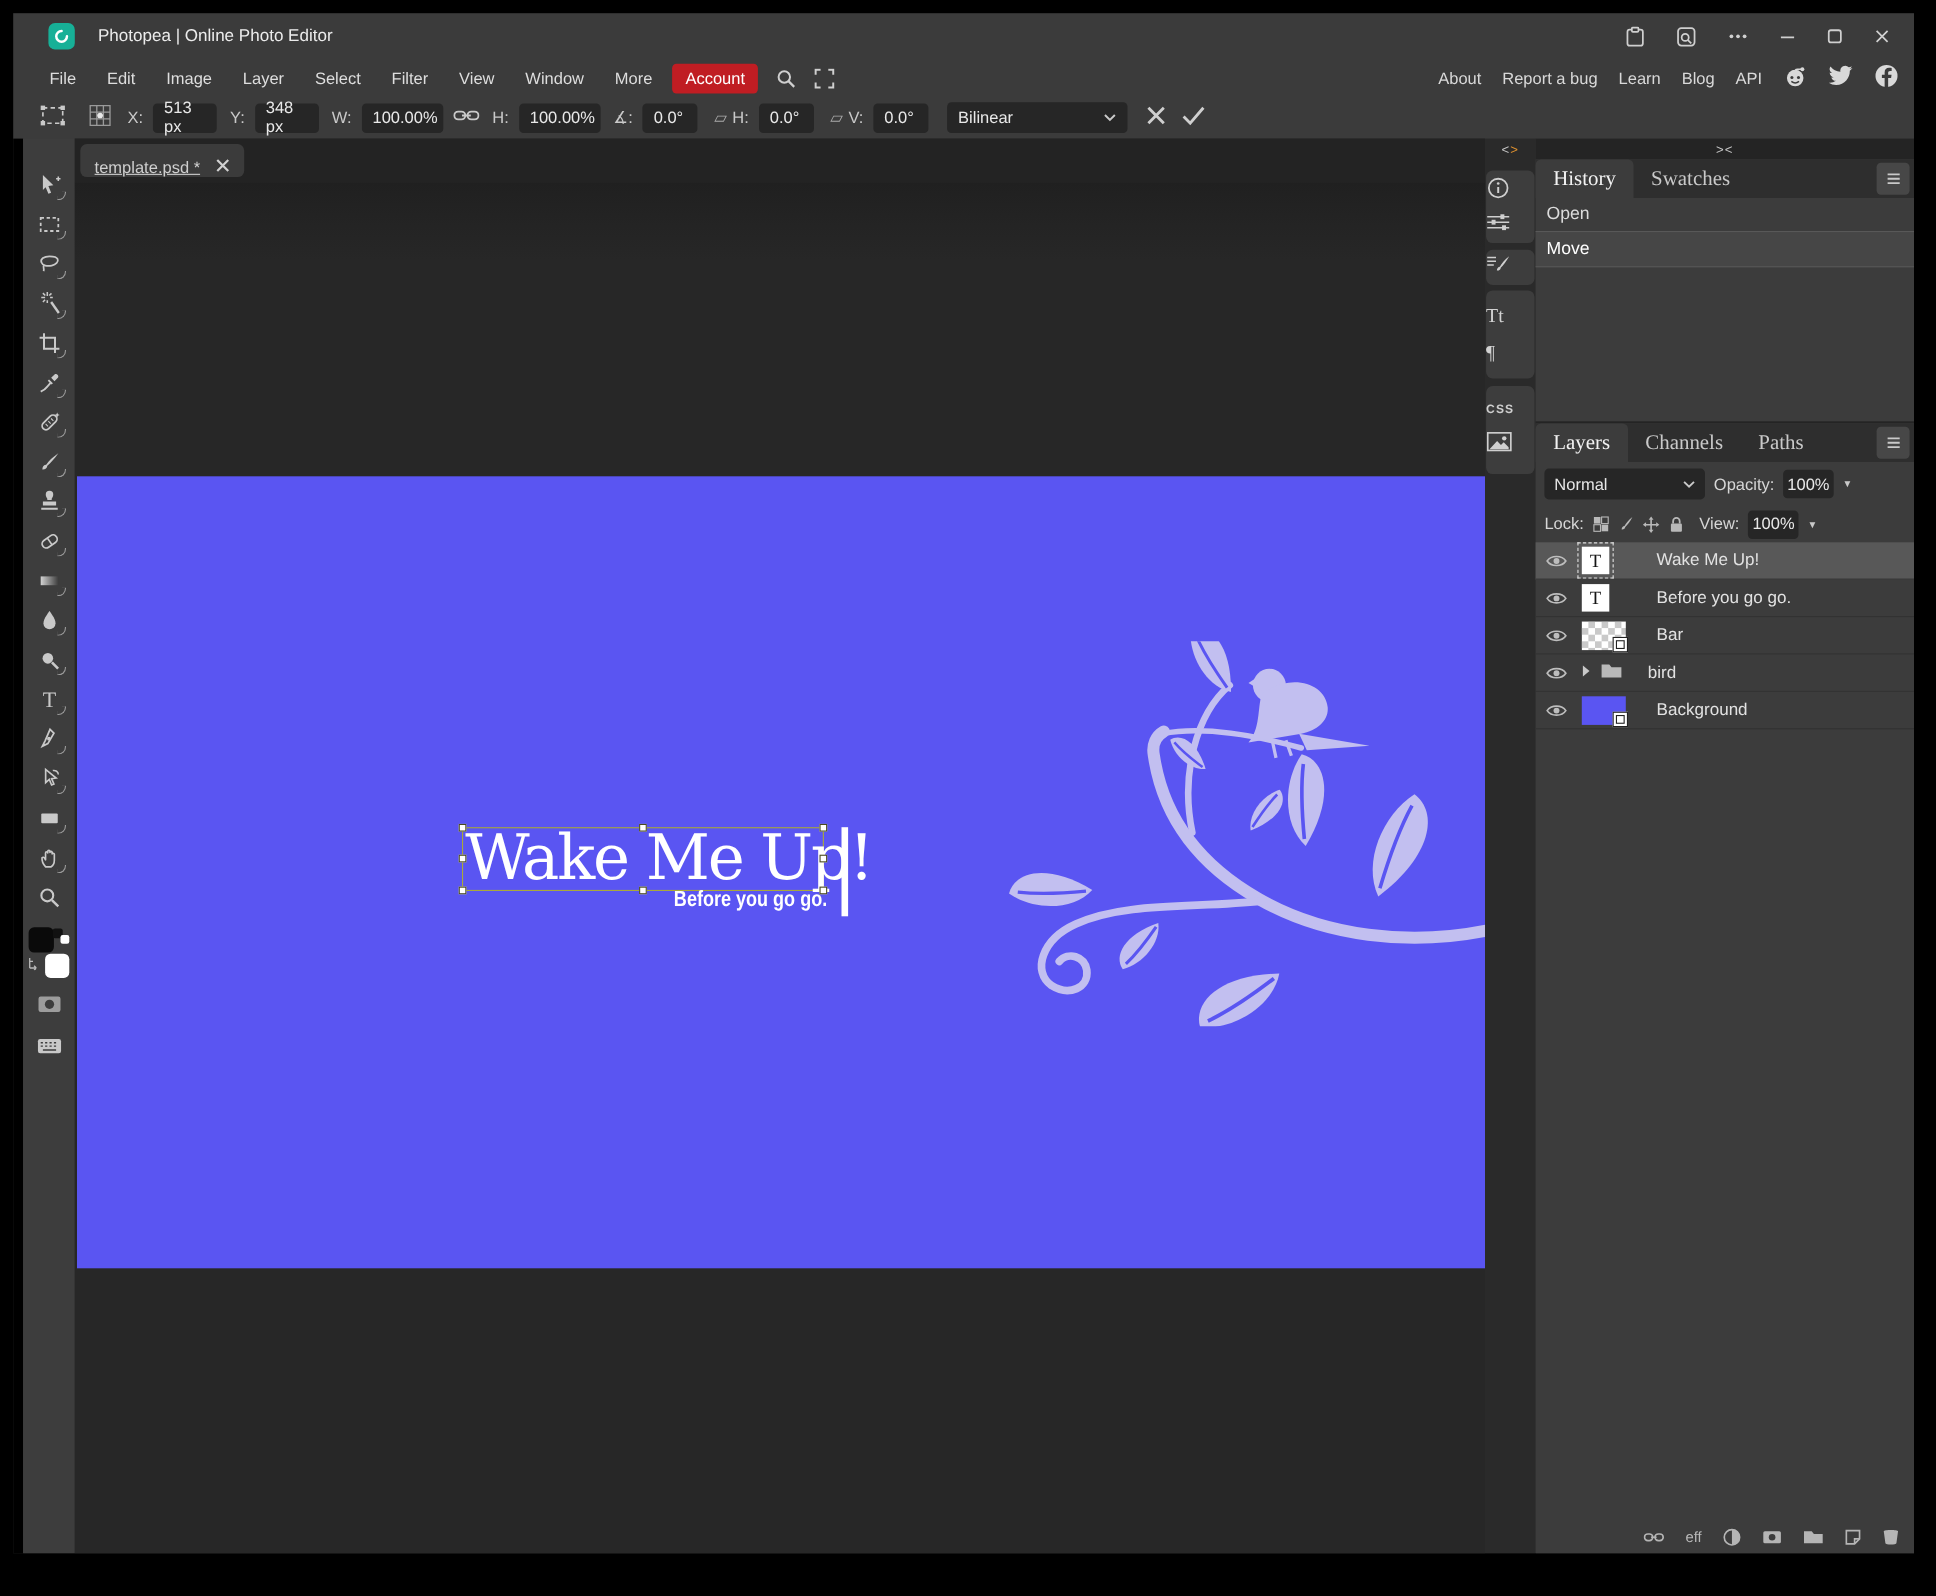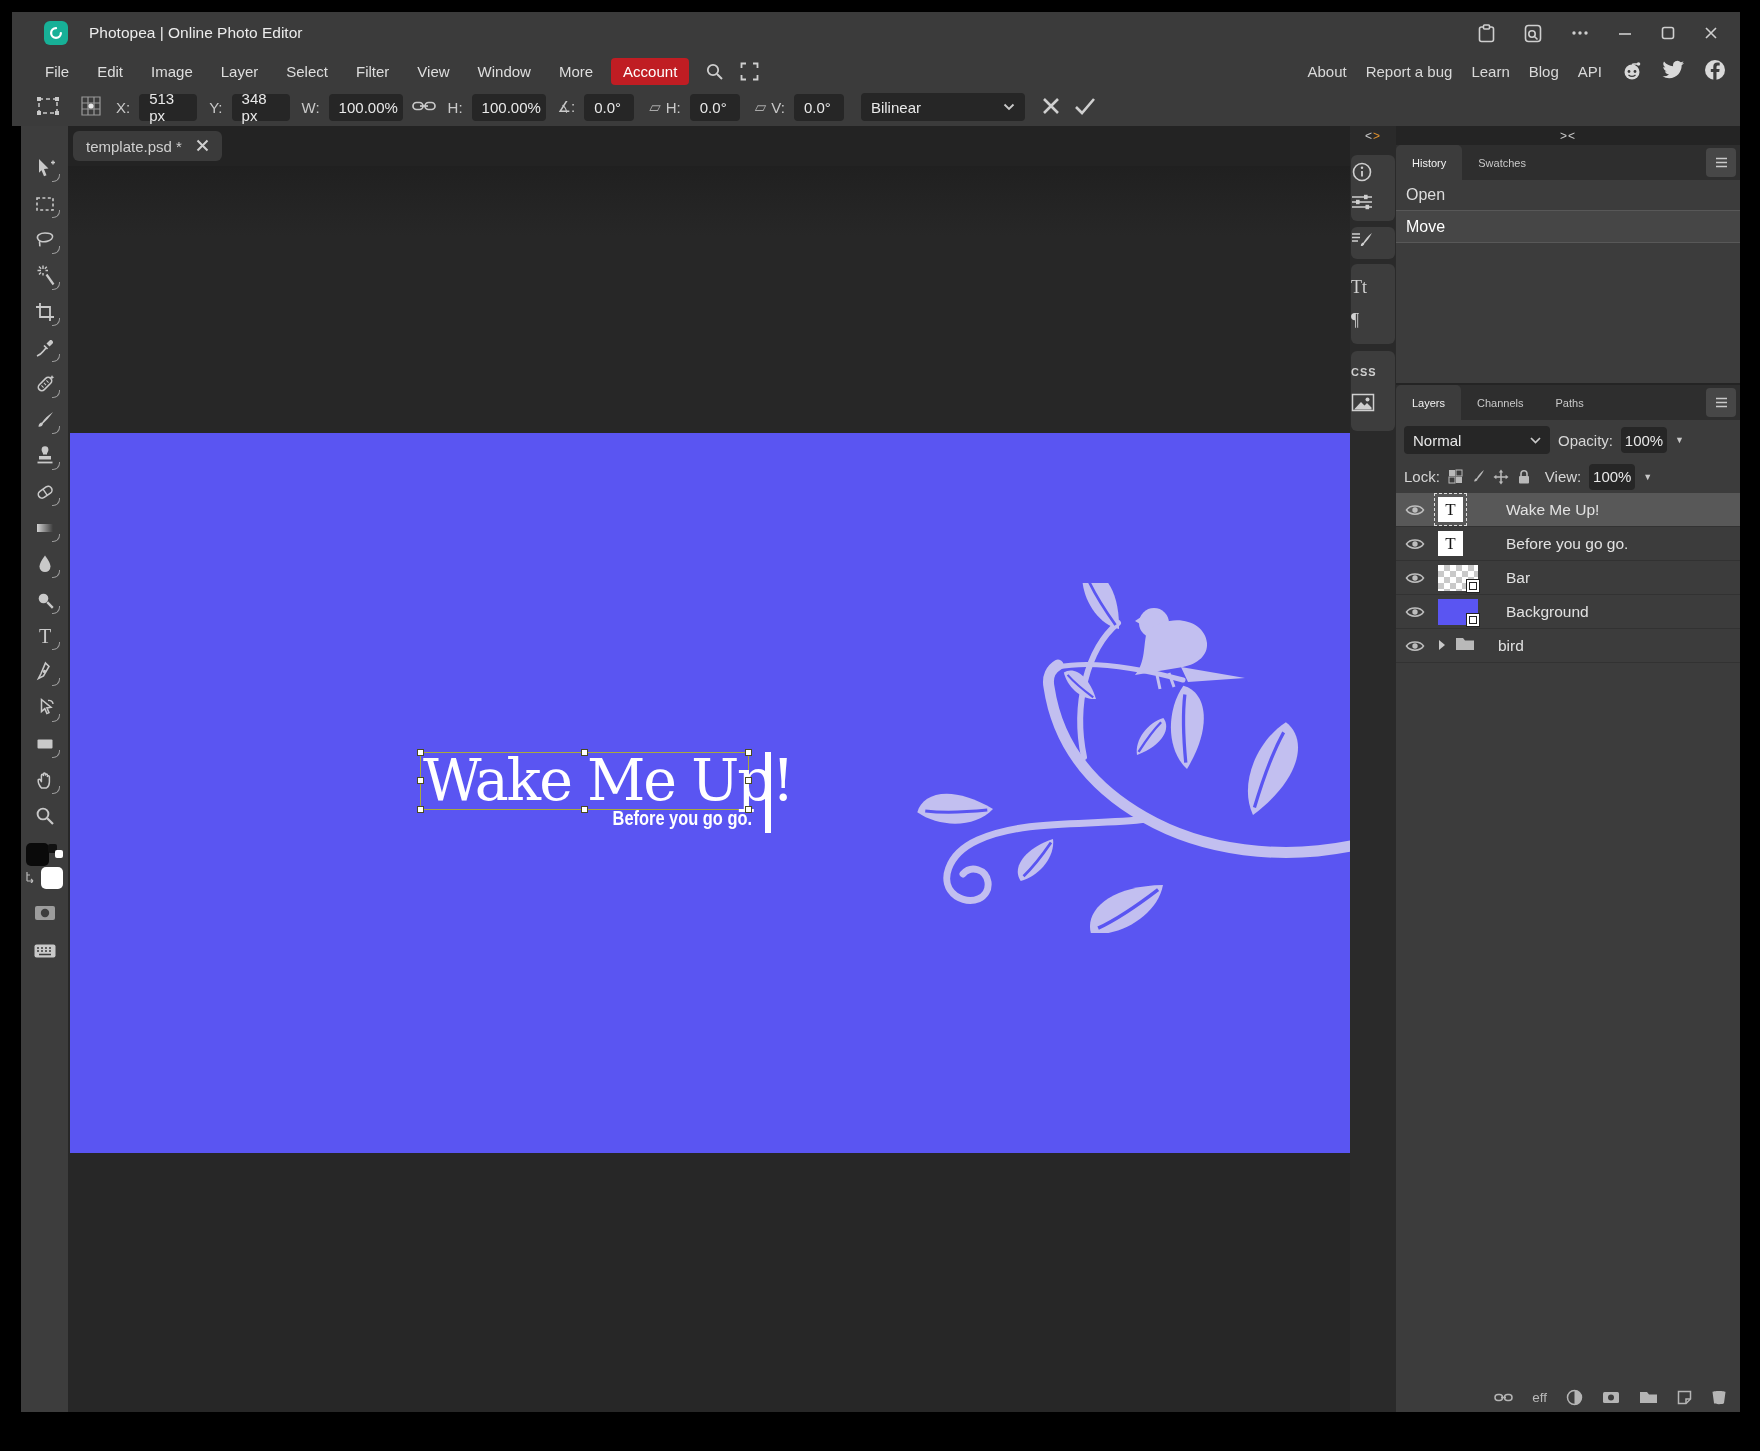--- a/index.html
+++ b/index.html
@@ -44,22 +44,22 @@
   .swatches{position:relative;width:40px;height:46px;margin-top:9px;flex:0 0 auto;}
   .sw-bg{position:absolute;right:2px;bottom:0;width:22px;height:22px;background:#fff;border-radius:5px;}
   .sw-fg{position:absolute;left:1px;top:0;width:23px;height:23px;background:#0a0a0a;border-radius:5px;}
   .sw-mini-b{position:absolute;right:8px;top:1px;width:9px;height:9px;background:#111;border-radius:2px;}
   .sw-mini-w{position:absolute;right:2px;top:7px;width:8px;height:8px;background:#fff;border-radius:2px;}
   .sw-reset{position:absolute;left:0;bottom:2px;}
 
   
   .docarea{width:1282px;display:flex;flex-direction:column;background:#272727;flex:0 0 auto;}
   .tabrow{height:40px;background:#232323;display:flex;align-items:center;padding-left:5px;flex:0 0 auto;}
-  .doctab{height:30px;background:#3b3b3b;border-radius:6px;display:flex;align-items:center;
-          padding:0 13px;gap:14px;font-size:15px;color:#cfcfcf;}
+  .doctab{height:30px;background:#3b3b3b;border-radius:6px;display:flex;align-items:flex-end;
+          padding:0 13px;gap:14px;font-size:15px;color:#cfcfcf;text-decoration:underline;}
   .viewport{position:relative;flex:1;background:linear-gradient(#202020,#272727 70px);overflow:hidden;}
   .canvas{position:absolute;left:2px;top:267px;width:1281px;height:720px;background:#5a55f2;}
   .art{position:absolute;right:0;top:150px;width:500px;height:350px;}
   .transform-box{position:absolute;left:350px;top:319px;width:327px;height:56px;border:1px solid #a9a93a;}
   .handle{position:absolute;width:7px;height:7px;background:#fff;border:1px solid #4a4a20;box-sizing:border-box;}
   .h-tl{left:-4px;top:-4px;} .h-tm{left:calc(50% - 4px);top:-4px;} .h-tr{right:-4px;top:-4px;}
   .h-ml{left:-4px;top:calc(50% - 4px);} .h-mr{right:-4px;top:calc(50% - 4px);}
   .h-bl{left:-4px;bottom:-4px;} .h-bm{left:calc(50% - 4px);bottom:-4px;} .h-br{right:-4px;bottom:-4px;}
   .headline{position:absolute;left:2px;top:-4px;font-family:"DejaVu Serif","Liberation Serif",serif;
             font-size:57px;line-height:62px;color:#fff;letter-spacing:-2px;white-space:nowrap;}
@@ -76,21 +76,21 @@
   .sb1{height:66px;margin-top:10px;} .sb2{height:32px;margin-top:6px;} .sb3{height:80px;margin-top:5px;} .sb4{height:80px;margin-top:7px;}
   .strip-glyph{font-family:"Liberation Serif",serif;font-size:18px;color:#d2d2d2;}
   .css-glyph{font-size:11px;font-weight:bold;letter-spacing:1px;color:#cfcfcf;}
 
   
   .panels{flex:1;display:flex;flex-direction:column;background:#242424;min-width:0;}
   .panel-handle{height:19px;display:flex;align-items:center;justify-content:center;font-size:12px;letter-spacing:1px;color:#c9c9c9;}
   .panel{background:#3c3c3c;}
   .history-panel{height:238px;margin-bottom:2px;}
   .ptabs{height:35px;background:#2e2e2e;display:flex;align-items:stretch;position:relative;}
-  .ptab{display:flex;align-items:center;padding:0 16px;font-size:11px;color:#c9c9c9;}
+  .ptab{display:flex;align-items:center;padding:0 16px;font-size:19px;color:#c9c9c9;font-family:Liberation Serif, serif;}
   .ptab.active{background:#3c3c3c;color:#f2f2f2;border-radius:5px 5px 0 0;}
   .pmenu{position:absolute;right:4px;top:3px;width:30px;height:29px;background:#474747;border-radius:4px;
          display:flex;align-items:center;justify-content:center;}
   .hist-item{height:30px;display:flex;align-items:center;padding-left:10px;font-size:16px;color:#dcdcdc;}
   .hist-item.selected{background:#464646;border-top:1px solid #585858;border-bottom:1px solid #585858;height:33px;color:#fff;box-sizing:border-box;}
 
   .layers-panel{flex:1;position:relative;}
   .blendrow{height:40px;display:flex;align-items:center;padding:0 8px;gap:8px;font-size:15px;color:#d6d6d6;}
   .blend-select{width:128px;height:28px;background:#262626;border-radius:4px;display:flex;align-items:center;
                 justify-content:space-between;padding:0 9px;color:#e8e8e8;}
@@ -659,46 +659,46 @@
               </span>
             <span class="name-cell">Bar</span>
           </div>
           <div class="layer-row">
             <span class="eye-cell">
                 <svg width="20" height="14" viewBox="0 0 20 14">
                   <path d="M1.5 7 C5 1.5 15 1.5 18.5 7 C15 12.5 5 12.5 1.5 7 Z" fill="none" stroke="#bdbdbd" stroke-width="1.5"></path>
                   <circle cx="10" cy="7" r="2.7" fill="#bdbdbd"></circle>
                 </svg>
               </span>
-            <span class="thumb-cell">
-                <span class="bg-thumb">
-                  <span class="vec-badge">
-                    <i></i>
-                  </span>
-                </span>
-              </span>
-            <span class="name-cell">Background</span>
-          </div>
-          <div class="layer-row">
-            <span class="eye-cell">
-                <svg width="20" height="14" viewBox="0 0 20 14">
-                  <path d="M1.5 7 C5 1.5 15 1.5 18.5 7 C15 12.5 5 12.5 1.5 7 Z" fill="none" stroke="#bdbdbd" stroke-width="1.5"></path>
-                  <circle cx="10" cy="7" r="2.7" fill="#bdbdbd"></circle>
-                </svg>
-              </span>
             <span class="thumb-cell" style="gap:9px">
               <span><svg width="8" height="12" viewBox="0 0 8 12">
                     <polygon points="1,1 7,6 1,11" fill="#c9c9c9"></polygon>
                   </svg></span>
               <span><svg width="20" height="15" viewBox="0 0 20 15">
                     <path d="M1 2 H8 L10 4.5 H19 V14 H1 Z" fill="#b9b9b9"></path>
                   </svg></span>
             </span>
             <span class="name-cell" style="margin-left:2px">bird</span>
           </div>
+          <div class="layer-row">
+            <span class="eye-cell">
+                <svg width="20" height="14" viewBox="0 0 20 14">
+                  <path d="M1.5 7 C5 1.5 15 1.5 18.5 7 C15 12.5 5 12.5 1.5 7 Z" fill="none" stroke="#bdbdbd" stroke-width="1.5"></path>
+                  <circle cx="10" cy="7" r="2.7" fill="#bdbdbd"></circle>
+                </svg>
+              </span>
+            <span class="thumb-cell">
+                <span class="bg-thumb">
+                  <span class="vec-badge">
+                    <i></i>
+                  </span>
+                </span>
+              </span>
+            <span class="name-cell">Background</span>
+          </div>
 
           <div class="panel-bottom">
             <span class="pb-icon">
                 <svg width="19" height="11" viewBox="0 0 19 11">
                   <rect x="1" y="2.5" width="7.5" height="6" rx="3" fill="none" stroke="#b5b5b5" stroke-width="1.5"></rect>
                   <rect x="10.5" y="2.5" width="7.5" height="6" rx="3" fill="none" stroke="#b5b5b5" stroke-width="1.5"></rect>
                   <path d="M7 5.5 H12" stroke="#b5b5b5" stroke-width="1.5"></path>
                 </svg>
               </span>
             <span class="pb-icon">eff</span>

